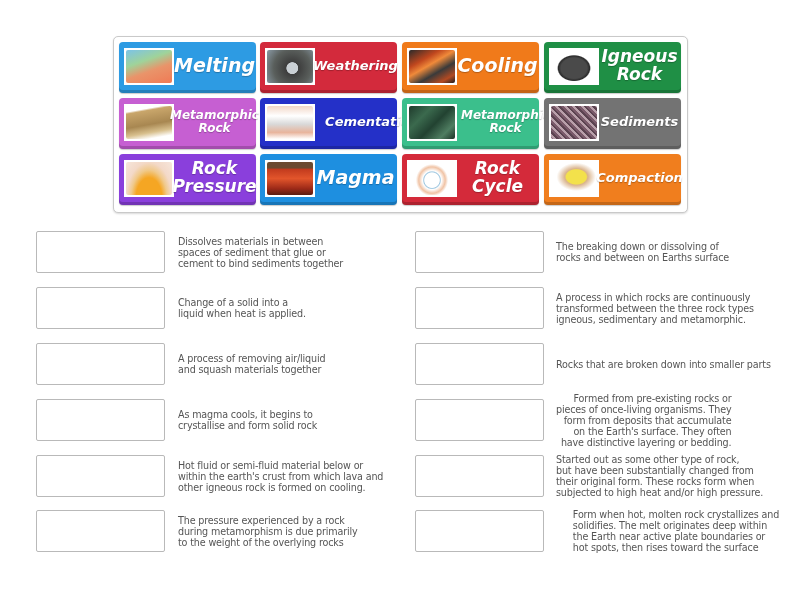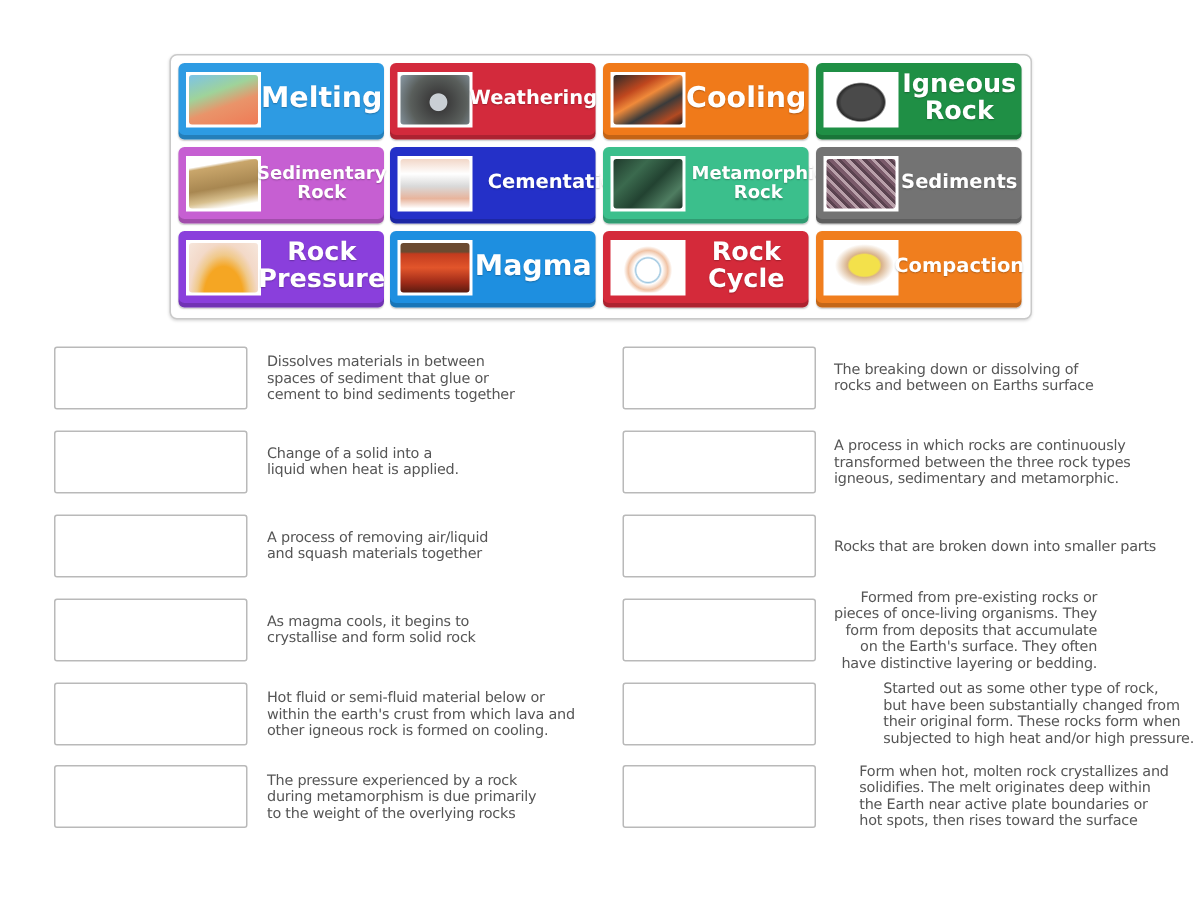--- a/index.html
+++ b/index.html
@@ -2,20 +2,21 @@
 <html><head>
 <meta charset="utf-8">
 <style>
   * { box-sizing: border-box; margin: 0; padding: 0; }
   html, body { width: 800px; height: 600px; background: #ffffff; overflow: hidden; }
   body { position: relative; font-family: "DejaVu Sans", sans-serif; }
   .bank {
     position: absolute; left: 113px; top: 36px; width: 575px; height: 177px;
     border: 1px solid #c9c9c9; border-radius: 5px; background: #fff;
     box-shadow: 0 1px 2px rgba(0,0,0,0.15);
+    font-style: italic;
   }
   .tile {
     position: absolute; width: 137px; height: 51px; border-radius: 4px;
     display: flex; align-items: center; cursor: pointer;
     box-shadow: inset 0 -3px 0 rgba(0,0,0,0.18), 0 1px 1px rgba(0,0,0,0.2);
   }
   .thumb {
     position: absolute; left: 5px; top: 6px; width: 50px; height: 37px;
     background: #fff; overflow: hidden;
   }
@@ -68,21 +69,21 @@
       <div class="thumb">
         <div class="art" style="background: radial-gradient(at 50% 55%, rgb(74, 74, 74) 0px, rgb(74, 74, 74) 40%, rgb(43, 43, 43) 48%, rgb(255, 255, 255) 52%);"></div>
       </div>
       <div class="label l-lg" style="white-space: pre-line;">Igneous
 Rock</div>
     </div>
     <div class="tile" style="left: 5px; top: 61px; background: rgb(198, 95, 210);">
       <div class="thumb">
         <div class="art" style="background: linear-gradient(170deg, rgb(255, 255, 255) 0px, rgb(255, 255, 255) 15%, rgb(201, 166, 107) 20%, rgb(168, 135, 81) 55%, rgb(216, 192, 142) 75%, rgb(255, 255, 255) 90%);"></div>
       </div>
-      <div class="label l-sm" style="white-space: pre-line;">Sedimentary
+      <div class="label l-sm" style="white-space: pre-line;">Metamorphic
 Rock</div>
     </div>
     <div class="tile" style="left: 146px; top: 61px; background: rgb(36, 48, 200);">
       <div class="thumb">
         <div class="art" style="background: linear-gradient(rgb(242, 215, 200) 0%, rgb(255, 255, 255) 30%, rgb(217, 217, 217) 55%, rgb(232, 180, 156) 80%, rgb(255, 255, 255) 100%);"></div>
       </div>
       <div class="label l-md" style="white-space: pre-line; padding-left: 33px;">Cementation</div>
     </div>
     <div class="tile" style="left: 288px; top: 61px; background: rgb(59, 191, 140);">
       <div class="thumb">
@@ -175,21 +176,21 @@
     </div>
     <div class="slot" style="left: 415px; top: 399px;"></div>
     <div class="desc" style="left: 556px; top: 395px; height: 50px; width: 240px; text-align: right;">
       <span>Formed from pre-existing rocks or
 pieces of once-living organisms. They
 form from deposits that accumulate
 on the Earth's surface. They often
 have distinctive layering or bedding.</span>
     </div>
     <div class="slot" style="left: 415px; top: 455px;"></div>
-    <div class="desc" style="left: 556px; top: 451px; height: 50px; width: 240px; justify-content: flex-end;">
+    <div class="desc" style="left: 556px; top: 451px; height: 50px; width: 240px;">
       <span>Started out as some other type of rock,
 but have been substantially changed from
 their original form. These rocks form when
 subjected to high heat and/or high pressure.</span>
     </div>
     <div class="slot" style="left: 415px; top: 510px;"></div>
     <div class="desc" style="left: 556px; top: 506px; height: 50px; width: 240px; justify-content: center;">
       <span>Form when hot, molten rock crystallizes and
 solidifies. The melt originates deep within
 the Earth near active plate boundaries or

